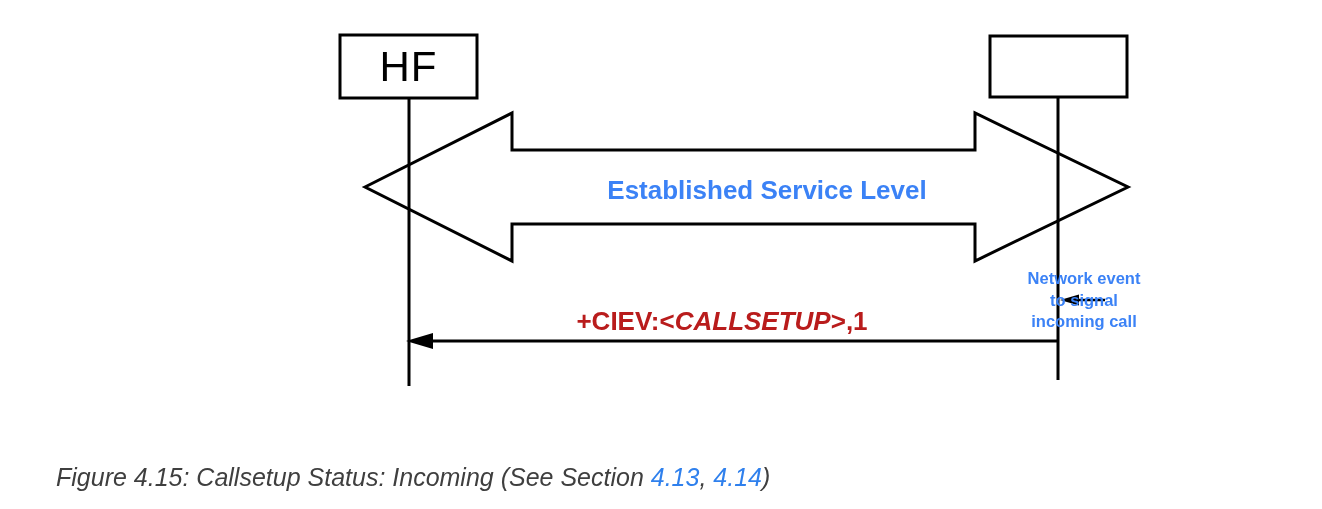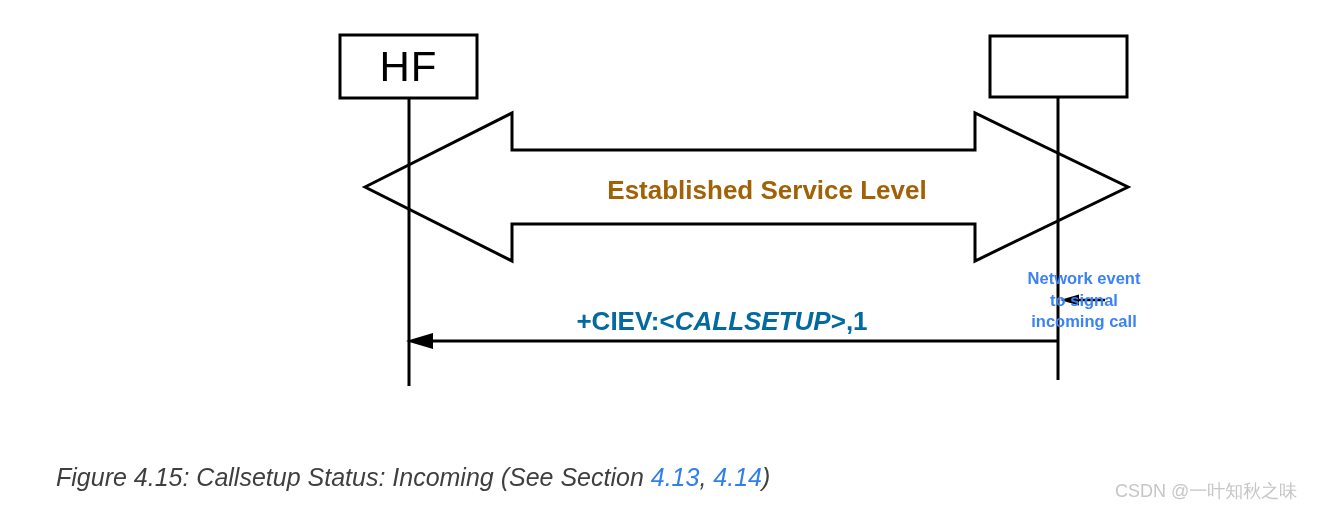--- a/index.html
+++ b/index.html
@@ -31,30 +31,30 @@
   }
   .hf-label-box { left: 340px; top: 35px; width: 137px; height: 63px; }
   .ag-label-box { left: 990px; top: 36px; width: 137px; height: 61px; }
   .service-level-label {
     left: 767px;
     top: 175px;
     transform: translateX(-50%);
     font-size: 26px;
     font-weight: bold;
     white-space: nowrap;
-    color: #a16207;
+    color: #3b82f6;
   }
   .message-label {
     left: 722px;
     top: 306px;
     transform: translateX(-50%);
     font-size: 26px;
     font-weight: bold;
     white-space: nowrap;
-    color: #0369a1;
+    color: #b91c1c;
   }
   .message-label .param { font-style: italic; }
   .network-note {
     left: 1084px;
     top: 268px;
     transform: translateX(-50%);
     text-align: center;
     font-size: 16.5px;
     font-weight: bold;
     line-height: 21.5px;
@@ -113,15 +113,14 @@
   <div class="abs network-note">
     <div>Network event</div>
     <div>to signal</div>
     <div>incoming call</div>
   </div>
 
   <div class="abs caption">
     <span class="cap-text">Figure 4.15: Callsetup Status: Incoming (See Section </span><a style="color: rgb(47, 128, 237); margin-top: 11px;">4.13</a><span class="cap-text">, </span><a style="color: rgb(47, 128, 237); font-style: italic;">4.14</a><span class="cap-text">)</span>
   </div>
 
-  <div class="abs watermark" style="color: rgb(198, 198, 198);">CSDN @一叶知秋之味</div>
 
 </div>
 
 </body></html>

